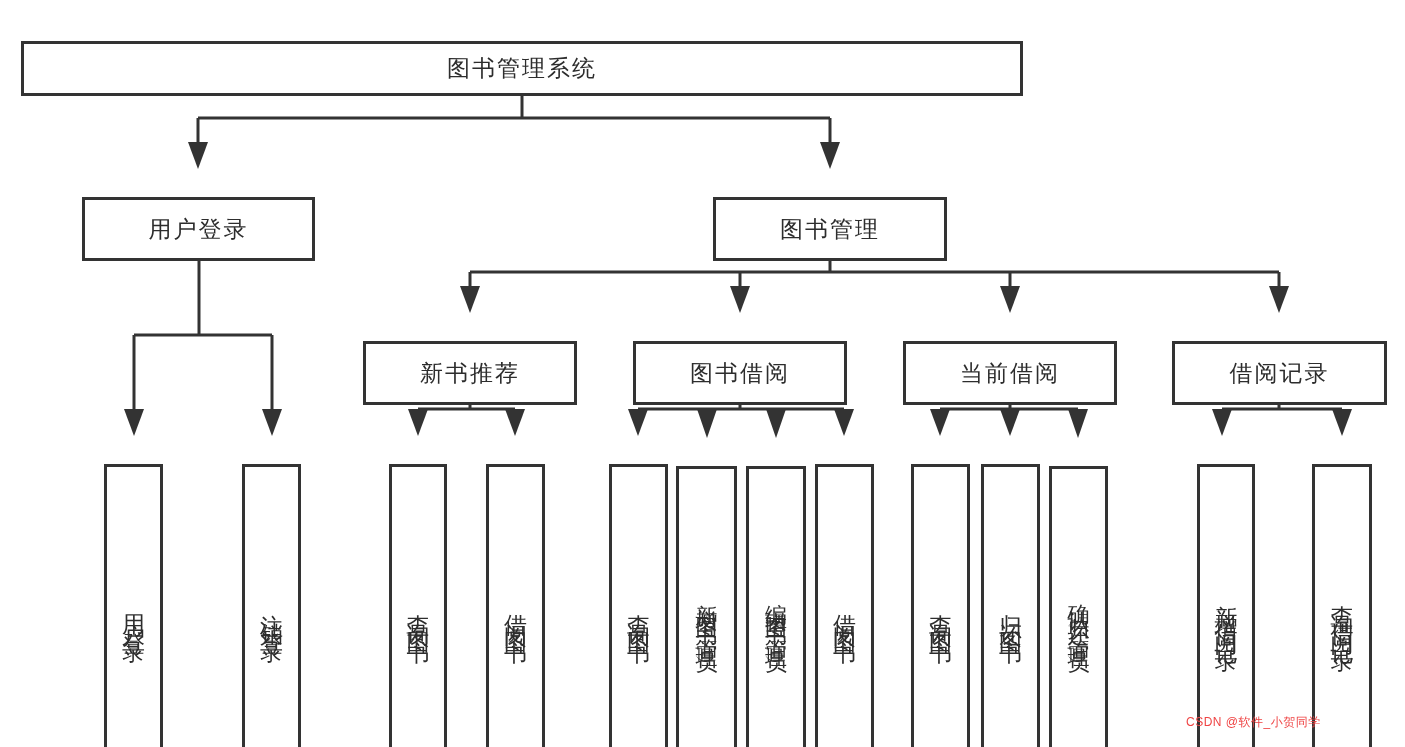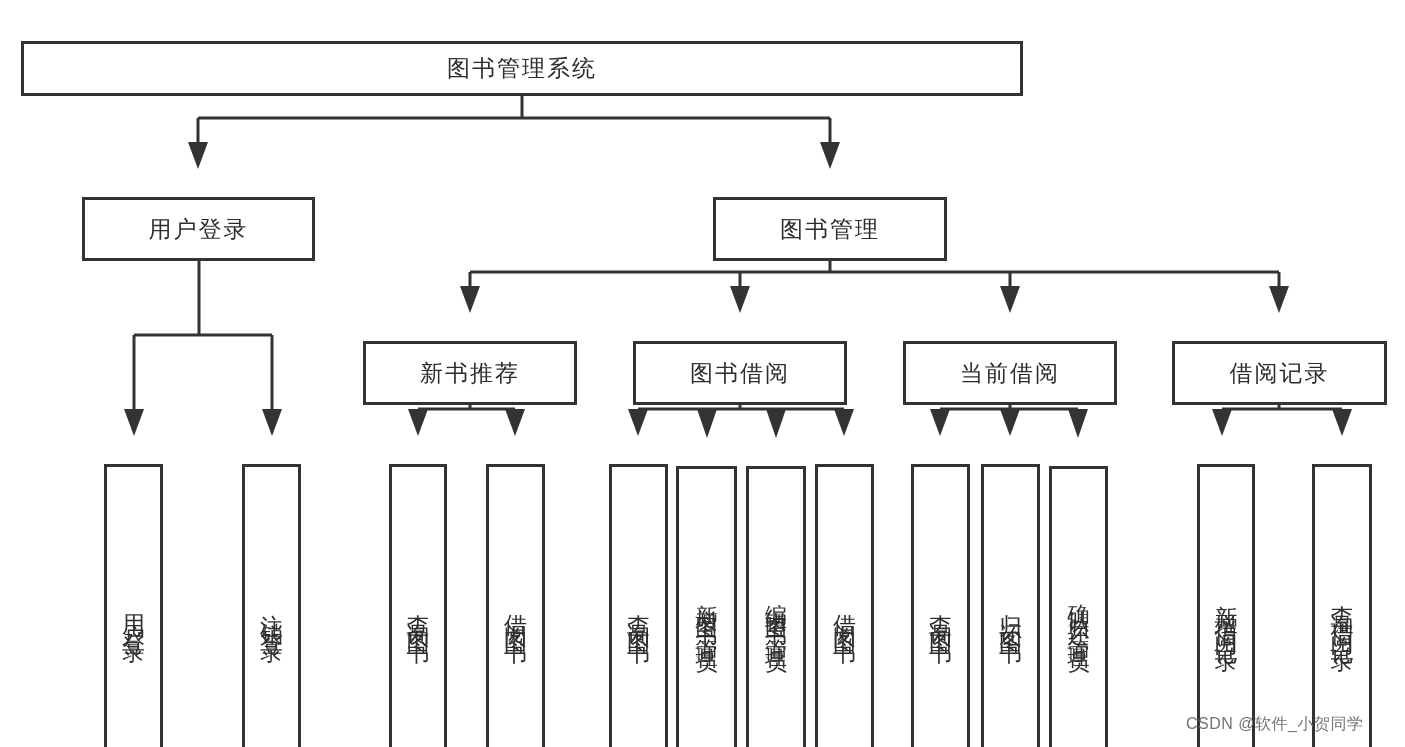--- a/index.html
+++ b/index.html
@@ -53,22 +53,22 @@
   .n-l7{left:746px;top:438px;width:60px;height:302px;}
   .n-l8{left:815px;top:436px;width:59px;height:299px;}
   .n-l9{left:911px;top:436px;width:59px;height:299px;}
   .n-l10{left:981px;top:436px;width:59px;height:299px;}
   .n-l11{left:1049px;top:438px;width:59px;height:302px;}
   .n-l12{left:1197px;top:436px;width:58px;height:299px;}
   .n-l13{left:1312px;top:436px;width:60px;height:299px;}
   #watermark{
     position:absolute;
     left:1186px;top:714px;
-    font-size:16px;
-    color:#737373;
+    font-size:12px;
+    color:#ef4444;
     letter-spacing:0.5px;
     z-index:5;
     white-space:nowrap;
   }
 </style>
 </head>
 <body>
 
 <div id="stage">
 

